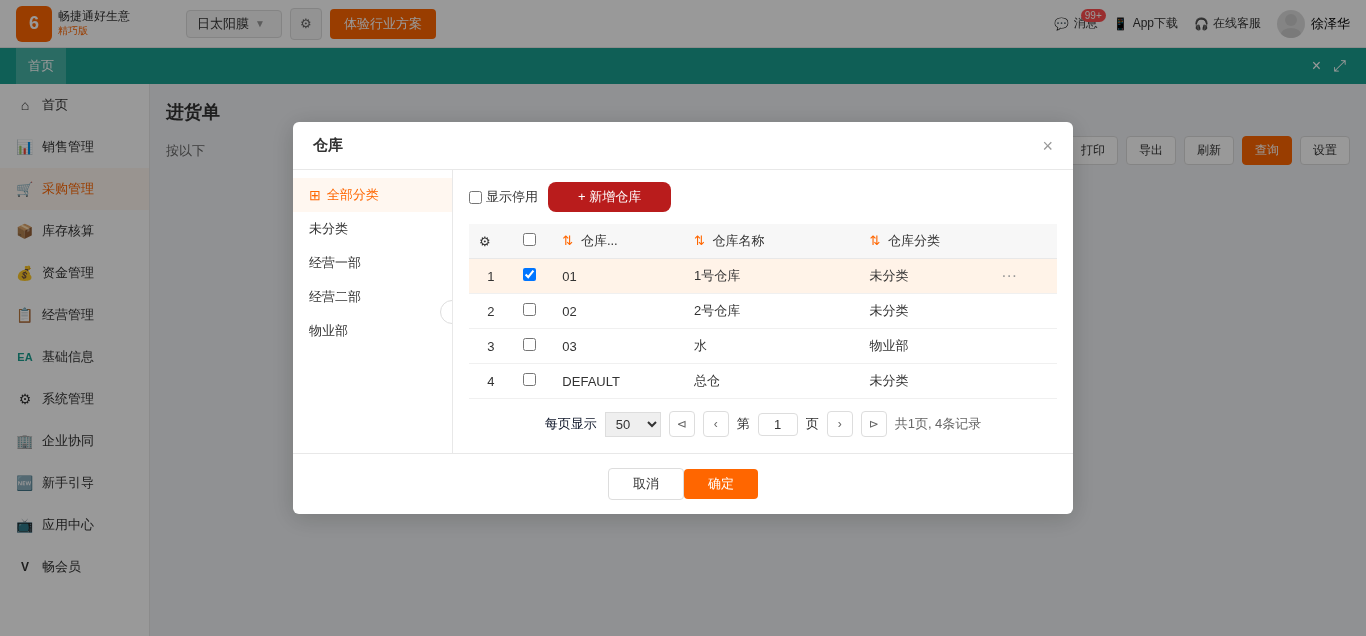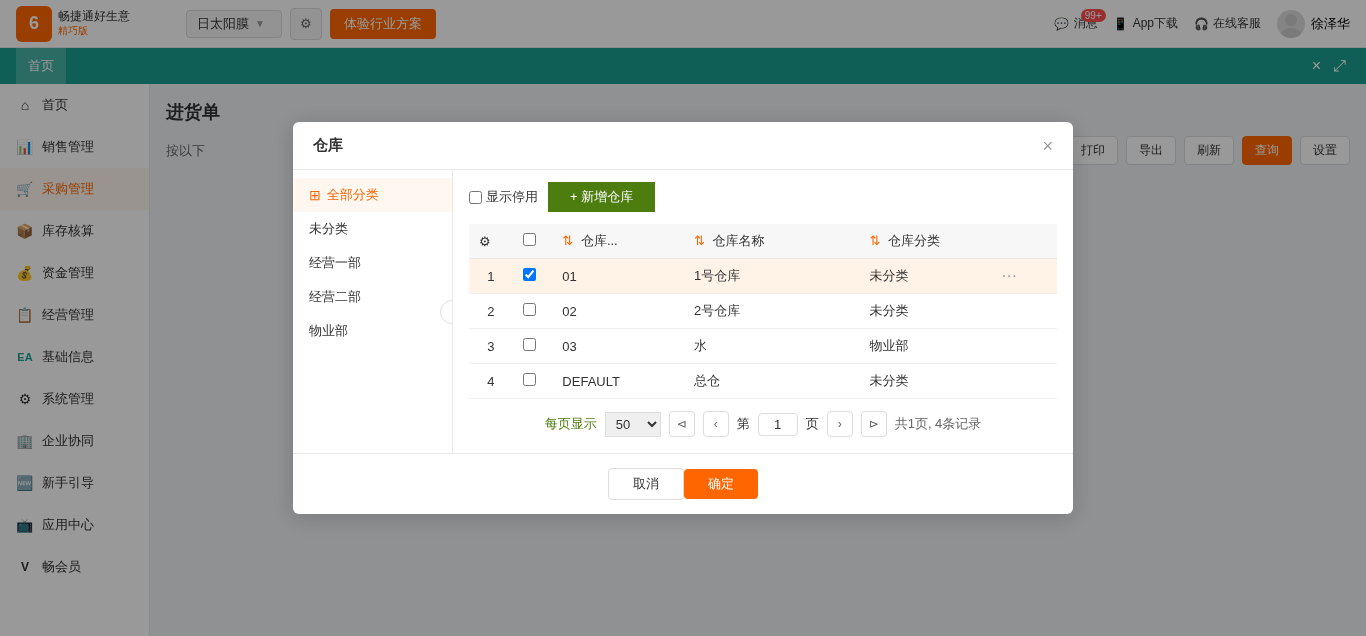--- a/index.html
+++ b/index.html
@@ -344,25 +344,25 @@
     }
     .show-disabled-label {
       display: flex;
       align-items: center;
       gap: 4px;
       color: #333;
       font-size: 13px;
       white-space: nowrap;
     }
     .add-warehouse-btn {
-      background: #4d7c0f;
+      background: #b91c1c;
       color: #fff;
       border: none;
-      border-radius: 0;
-      padding: 6px 22px;
+      border-radius: 8px;
+      padding: 6px 30px;
       cursor: pointer;
       font-size: 13px;
       white-space: nowrap;
       display: flex;
       align-items: center;
       gap: 4px;
     }
 
     
     .wh-table {
@@ -406,21 +406,21 @@
     
     .pagination {
       display: flex;
       align-items: center;
       justify-content: center;
       gap: 8px;
       padding: 12px 0 4px;
       font-size: 13px;
       color: #333;
     }
-    .pagination .per-page-label { color: #4d7c0f; }
+    .pagination .per-page-label { color: #0f172a; }
     .per-page-select {
       border: 1px solid #ddd;
       border-radius: 0;
       padding: 3px 6px;
       cursor: pointer;
       color: #333;
       font-size: 13px;
     }
     .page-nav-btn {
       border: 1px solid #ddd;

